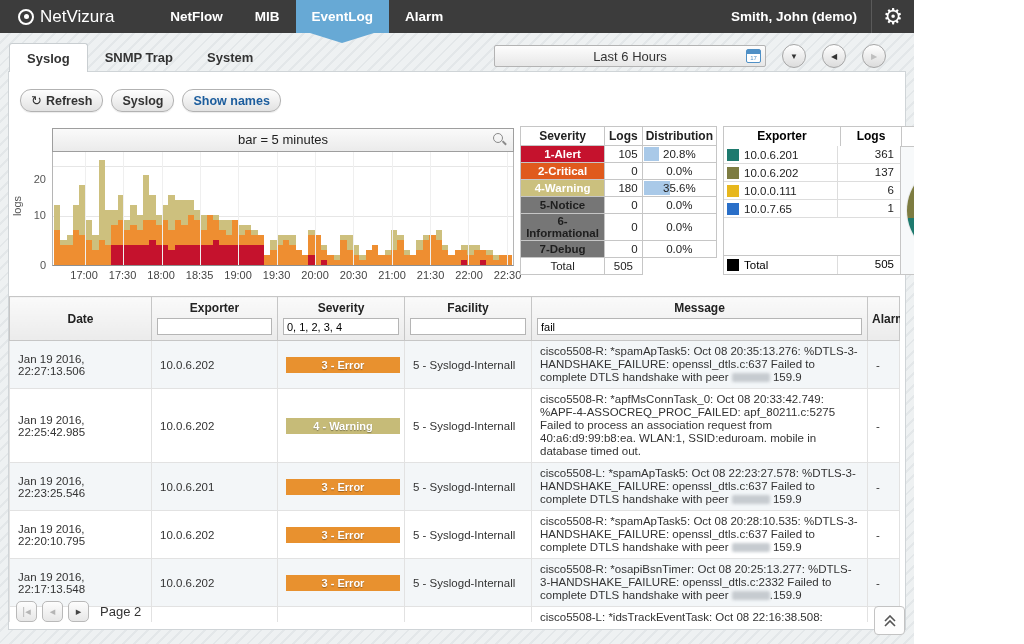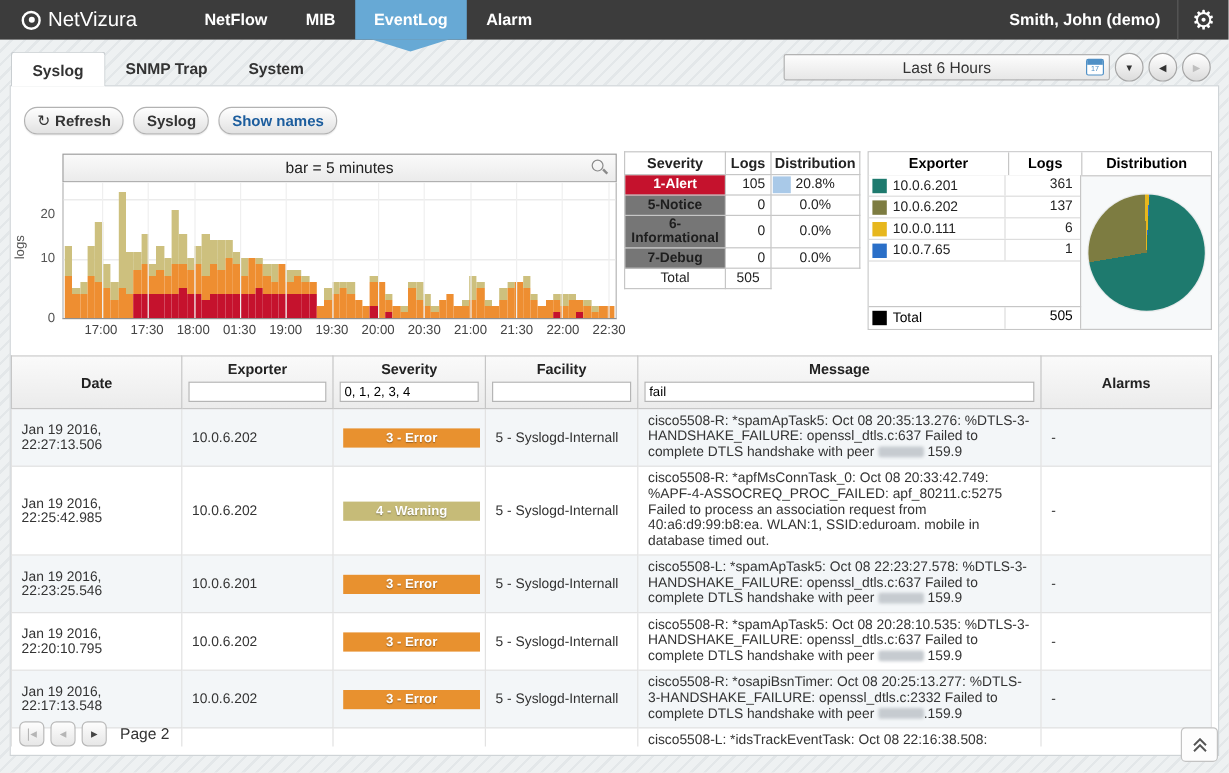--- a/index.html
+++ b/index.html
@@ -1,16 +1,16 @@
 <!DOCTYPE html>
 <html><head>
 <meta charset="utf-8">
 <style>
   html,body{margin:0;padding:0;}
-  .screen{position:relative;width:1024px;height:644px;overflow:hidden;background:#e5e5e5;
+  .screen{position:relative;width:914px;height:644px;overflow:hidden;background:#bef264;
           font-family:"Liberation Sans",sans-serif;-webkit-font-smoothing:antialiased;}
 
   
   .navbar{position:absolute;top:0;left:0;right:0;height:33px;background:#3c3c3c;display:flex;align-items:center;z-index:9;}
   .logo{display:flex;align-items:center;gap:6px;color:#fff;font-size:17px;margin:0 40px 0 18px;}
   .logo-eye{width:12px;height:12px;border:2px solid #fff;border-radius:50%;position:relative;}
   .logo-eye::after{content:"";position:absolute;left:50%;top:50%;width:5px;height:5px;margin:-2.5px 0 0 -2.5px;background:#fff;border-radius:50%;}
   .nav-item{color:#fff;font-size:13.5px;font-weight:bold;padding:0 16px;height:33px;line-height:33px;cursor:pointer;}
   .nav-item.active{background:#67a9d5;position:relative;}
   .nav-item.active::after{content:"";position:absolute;top:33px;left:50%;transform:translateX(-50%);
@@ -23,21 +23,21 @@
   .bg-stripes{position:absolute;top:33px;left:0;right:0;bottom:0;
       background:repeating-linear-gradient(135deg,#eef1f2 0 6px,#e3e7e9 6px 8px);}
   .card{position:absolute;top:71px;left:8px;right:8px;bottom:14px;background:#fff;border:1px solid #cfd4d7;}
 
   
   .subtabs{position:absolute;top:43px;left:9px;display:flex;align-items:flex-end;z-index:8;}
   .tab{padding:7px 17px;font-size:13px;font-weight:bold;color:#333;cursor:pointer;}
   .tab.active{background:#fff;border:1px solid #c9ced1;border-bottom:none;border-radius:3px 3px 0 0;height:29px;box-sizing:border-box;}
 
   
-  .timebar{position:absolute;top:44px;right:15px;display:flex;align-items:center;gap:4px;z-index:8;text-align:center;}
+  .timebar{position:absolute;top:44px;right:28px;display:flex;align-items:center;gap:16px;z-index:8;text-align:center;}
   .range-select{width:272px;height:22px;box-sizing:border-box;background:linear-gradient(#fdfdfd,#e7e7e7);
       border:1px solid #b3b3b3;border-radius:2px;display:flex;align-items:center;justify-content:center;
       font-size:13px;color:#333;position:relative;cursor:pointer;}
   .cal-icon{position:absolute;right:4px;top:3px;width:15px;height:14px;border:1px solid #4f90c6;border-radius:2px;background:#fff;box-sizing:border-box;}
   .cal-icon::before{content:"";position:absolute;top:0;left:0;right:0;height:4px;background:#4f90c6;}
   .cal-icon::after{content:"17";position:absolute;bottom:0;left:0;right:0;font-size:6px;color:#4f90c6;text-align:center;line-height:8px;}
   .round-btn{width:22px;height:22px;border-radius:50%;border:1px solid #a6a6a6;background:linear-gradient(#fff,#dcdcdc);
       display:flex;align-items:center;justify-content:center;font-size:8px;color:#333;cursor:pointer;}
   .round-btn.disabled{color:#bfbfbf;cursor:default;}
 
@@ -498,21 +498,21 @@
         <div class="vline" style="left: 65.2778%;"></div>
         <div class="vline" style="left: 73.6111%;"></div>
         <div class="vline" style="left: 81.9444%;"></div>
         <div class="vline" style="left: 90.2778%;"></div>
         <div class="vline" style="left: 98.6111%;"></div>
       </div>
     <div class="xlabs" id="xlabs">
         <span class="xlab" style="left: 6.94444%;">17:00</span>
         <span class="xlab" style="left: 15.2778%;">17:30</span>
         <span class="xlab" style="left: 23.6111%;">18:00</span>
-        <span class="xlab" style="left: 31.9444%;">01:30</span>
+        <span class="xlab" style="left: 31.9444%;">18:35</span>
         <span class="xlab" style="left: 40.2778%;">19:00</span>
         <span class="xlab" style="left: 48.6111%;">19:30</span>
         <span class="xlab" style="left: 56.9444%;">20:00</span>
         <span class="xlab" style="left: 65.2778%;">20:30</span>
         <span class="xlab" style="left: 73.6111%;">21:00</span>
         <span class="xlab" style="left: 81.9444%;">21:30</span>
         <span class="xlab" style="left: 90.2778%; text-align: center;">22:00</span>
         <span class="xlab" style="left: 98.6111%;">22:30</span>
       </div>
   </div>
@@ -524,20 +524,30 @@
           <th>Severity</th>
           <th>Logs</th>
           <th>Distribution</th>
         </tr>
       </thead>
       <tbody id="sev-body">
         <tr class="data">
           <td class="sev-label" style="background: rgb(197, 18, 45); color: rgb(255, 255, 255); margin-left: 18px;">1-Alert</td>
           <td class="sev-logs">105</td>
           <td class="sev-dist"><i class="dist-bar" style="width: 20.8%; background: rgb(169, 201, 232);"></i><span class="dist-txt">20.8%</span></td>
+        </tr>
+        <tr class="data">
+          <td class="sev-label" style="background: rgb(224, 90, 29); color: rgb(255, 255, 255);">2-Critical</td>
+          <td class="sev-logs">0</td>
+          <td class="sev-dist"><i class="dist-bar" style="width: 0%; background: rgb(169, 201, 232);"></i><span class="dist-txt">0.0%</span></td>
+        </tr>
+        <tr class="data">
+          <td class="sev-label" style="background: rgb(203, 192, 126); color: rgb(255, 255, 255);">4-Warning</td>
+          <td class="sev-logs">180</td>
+          <td class="sev-dist"><i class="dist-bar" style="width: 35.6%; background: rgb(169, 201, 232);"></i><span class="dist-txt">35.6%</span></td>
         </tr>
         <tr class="data">
           <td class="sev-label" style="background: rgb(118, 118, 118); color: rgb(30, 30, 30);">5-Notice</td>
           <td class="sev-logs">0</td>
           <td class="sev-dist"><i class="dist-bar" style="width: 0%; background: rgb(169, 201, 232);"></i><span class="dist-txt">0.0%</span></td>
         </tr>
         <tr class="data">
           <td class="sev-label" style="background: rgb(118, 118, 118); color: rgb(30, 30, 30);">6-Informational</td>
           <td class="sev-logs">0</td>
           <td class="sev-dist"><i class="dist-bar" style="width: 0%; background: rgb(169, 201, 232);"></i><span class="dist-txt">0.0%</span></td>

